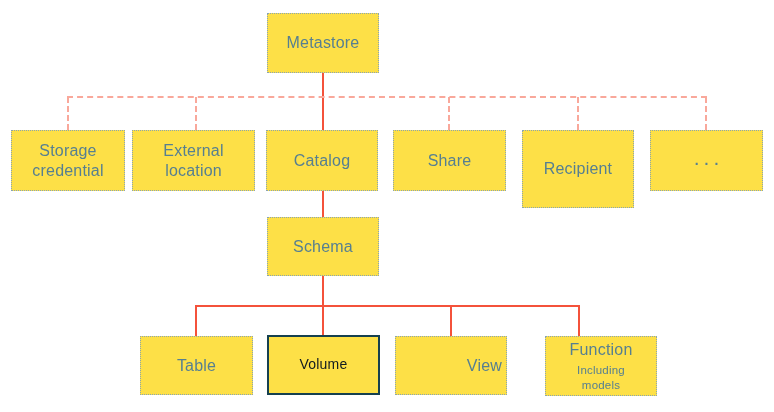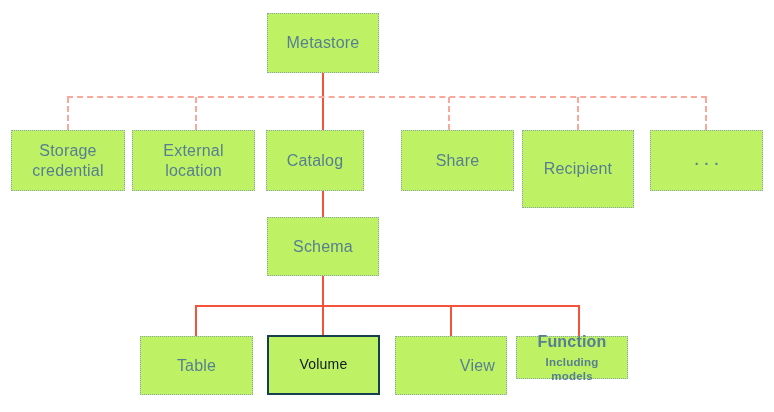--- a/index.html
+++ b/index.html
@@ -12,32 +12,32 @@
     width: 774px;
     height: 412px;
     background: #ffffff;
     font-family: "Liberation Sans", "DejaVu Sans", sans-serif;
     overflow: hidden;
   }
   
   .node {
     position: absolute;
     box-sizing: border-box;
-    background: #bef264;
+    background: #fde047;
     border: 1px dotted #8aa4b1;
     display: flex;
     flex-direction: column;
     align-items: center;
     justify-content: center;
     text-align: center;
     color: #567f91;
     font-size: 16px;
     line-height: 1.25;
     letter-spacing: 0.2px;
-    padding: 3px 11px;
+    padding: 3px 4px;
   }
   .node.highlight {
     border: 2px solid #16404f;
     color: #101a20;
     font-weight: 500;
     font-size: 14px;
   }
   .node.dots span {
     letter-spacing: 6px;
     font-weight: 700;
@@ -80,24 +80,24 @@
   <div class="node" style="left:267px; top:13px; width:112px; height:60px;">
     <span>Metastore</span>
   </div>
 
   <div class="node" style="left:11px; top:130px; width:114px; height:61px;">
     <span>Storage credential</span>
   </div>
   <div class="node" style="left:132px; top:130px; width:123px; height:61px;">
     <span>External location</span>
   </div>
-  <div class="node" style="left:266px; top:130px; width:98px; height:61px;">
+  <div class="node" style="left:266px; top:130px; width:112px; height:61px;">
     <span>Catalog</span>
   </div>
-  <div class="node" style="left:393px; top:130px; width:113px; height:61px;margin-left:8px;">
+  <div class="node" style="left:393px; top:130px; width:113px; height:61px;">
     <span>Share</span>
   </div>
   <div class="node" style="left:522px; top:130px; width:112px; height:78px;">
     <span>Recipient</span>
   </div>
   <div class="node dots" style="left:650px; top:130px; width:113px; height:61px;">
     <span>...</span>
   </div>
 
   <div class="node" style="left:267px; top:217px; width:112px; height:59px;">
@@ -106,19 +106,19 @@
 
   <div class="node" style="left:140px; top:336px; width:113px; height:59px;">
     <span>Table</span>
   </div>
   <div class="node highlight" style="left:267px; top:335px; width:113px; height:60px;">
     <span>Volume</span>
   </div>
   <div class="node" style="left:395px; top:336px; width:112px; height:59px;align-items:flex-end;">
     <span>View</span>
   </div>
-  <div class="node" style="left:516px; top:336px; width:112px; height:43px;font-weight:bold;">
+  <div class="node" style="left:545px; top:336px; width:112px; height:60px;">
     <span>Function</span>
     <span class="sub">Including
 models</span>
   </div>
 
 </div>
 
 </body></html>

